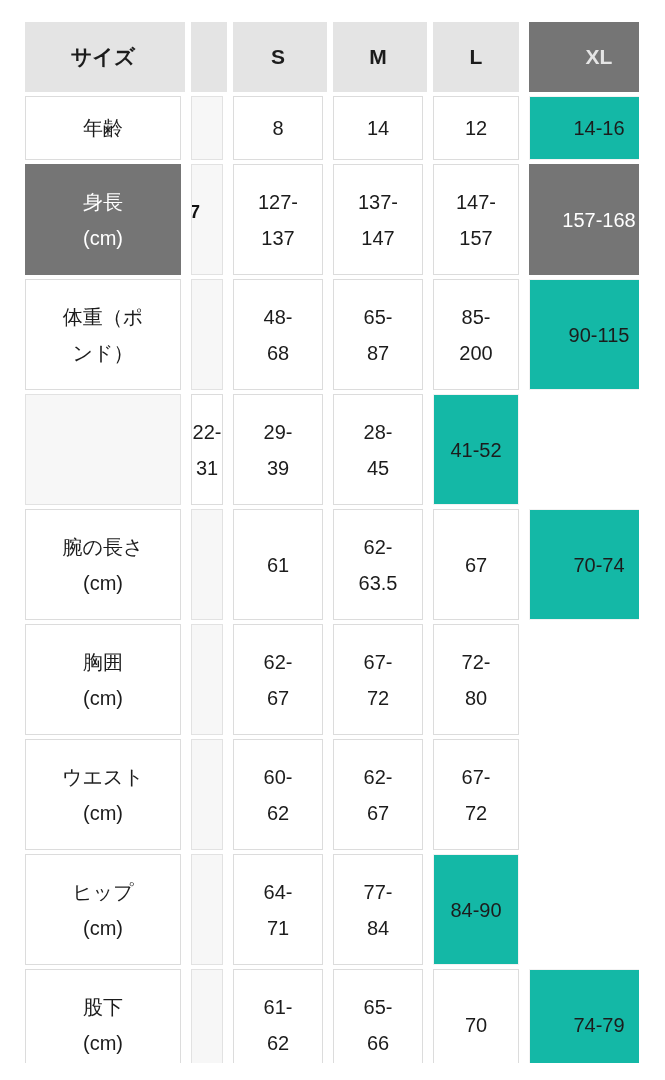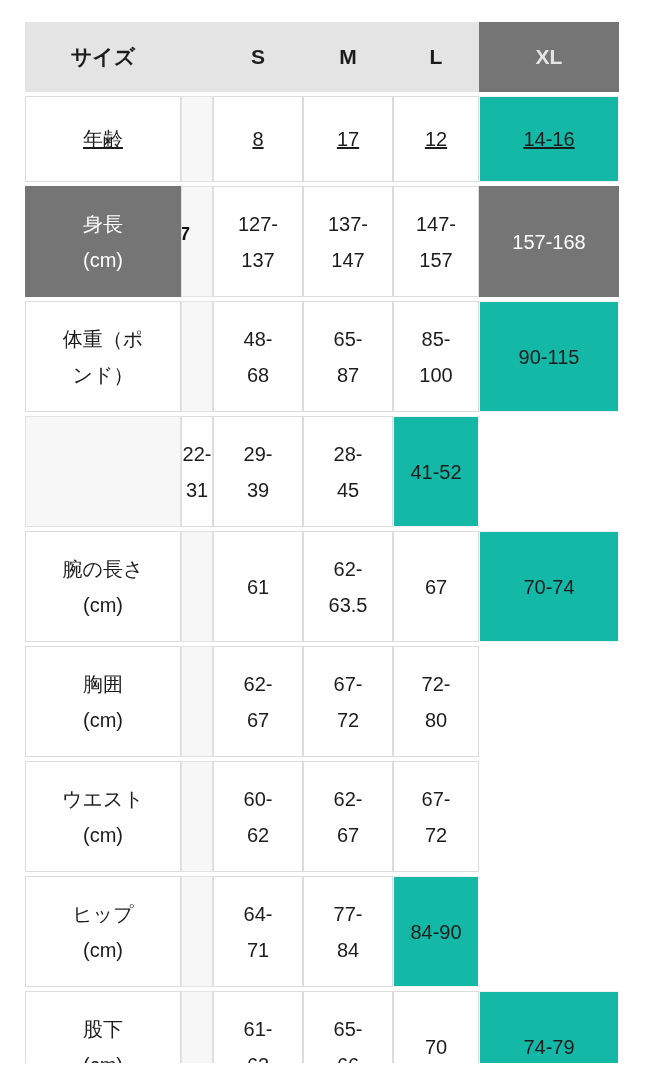--- a/index.html
+++ b/index.html
@@ -16,21 +16,21 @@
     position: absolute;
     left: 25px;
     top: 22px;
     width: 614px;
     height: 1041px;      
     overflow: hidden;
   }
   .grid-row {
     display: grid;
     grid-template-columns: 156px 32px 90px 90px 86px 140px;
-    column-gap: 0;
+    column-gap: 10px;
     margin-bottom: 4px;
   }
   .cell {
     display: flex;
     align-items: center;
     justify-content: center;
     text-align: center;
     white-space: pre-line;
     box-sizing: border-box;
   }
@@ -50,21 +50,21 @@
     box-shadow: none;
   }
   
   .body-row .cell {
     height: 111px;
     background: #ffffff;
     border: 1px solid #dcdcdc;
     font-size: 20px;
     line-height: 36px;
   }
-  .body-row:first-child .cell { height: 86px; text-decoration: underline; }
+  .body-row:first-child .cell { height: 64px; }
   .body-row .cell.spacer {
     background: #f7f7f7;
     border-color: #e2e2e2;
     position: relative;
     overflow: hidden;
   }
   .body-row .cell.xl-cell {
     background: #14b8a6;
     border-color: #f2f2f2;
   }
@@ -103,21 +103,21 @@
     <div class="cell merge-right">M</div>
     <div class="cell">L</div>
     <div class="cell xl-head">XL</div>
   </div>
 
   <div id="rows">
     <div class="grid-row body-row">
       <div class="cell label-cell">年齢</div>
       <div class="cell spacer"><span class="fragment"></span></div>
       <div class="cell val-s">8</div>
-      <div class="cell val-m">17</div>
+      <div class="cell val-m">14</div>
       <div class="cell val-l">12</div>
       <div class="cell xl-cell">14-16</div>
     </div>
 
     <div class="grid-row body-row">
       <div class="cell label-cell dark">身長
 (cm)</div>
       <div class="cell spacer"><span class="fragment">7</span></div>
       <div class="cell val-s">127-
 137</div>
@@ -130,21 +130,21 @@
 
     <div class="grid-row body-row">
       <div class="cell label-cell">体重（ポ
 ンド）</div>
       <div class="cell spacer"><span class="fragment"></span></div>
       <div class="cell val-s">48-
 68</div>
       <div class="cell val-m">65-
 87</div>
       <div class="cell val-l">85-
-100</div>
+200</div>
       <div class="cell xl-cell">90-115</div>
     </div>
 
     <div class="grid-row body-row">
       <div class="cell spacer"><span class="fragment"></span></div>
       <div class="cell val-s">22-
 31</div>
       <div class="cell val-m">29-
 39</div>
       <div class="cell val-l">28-

